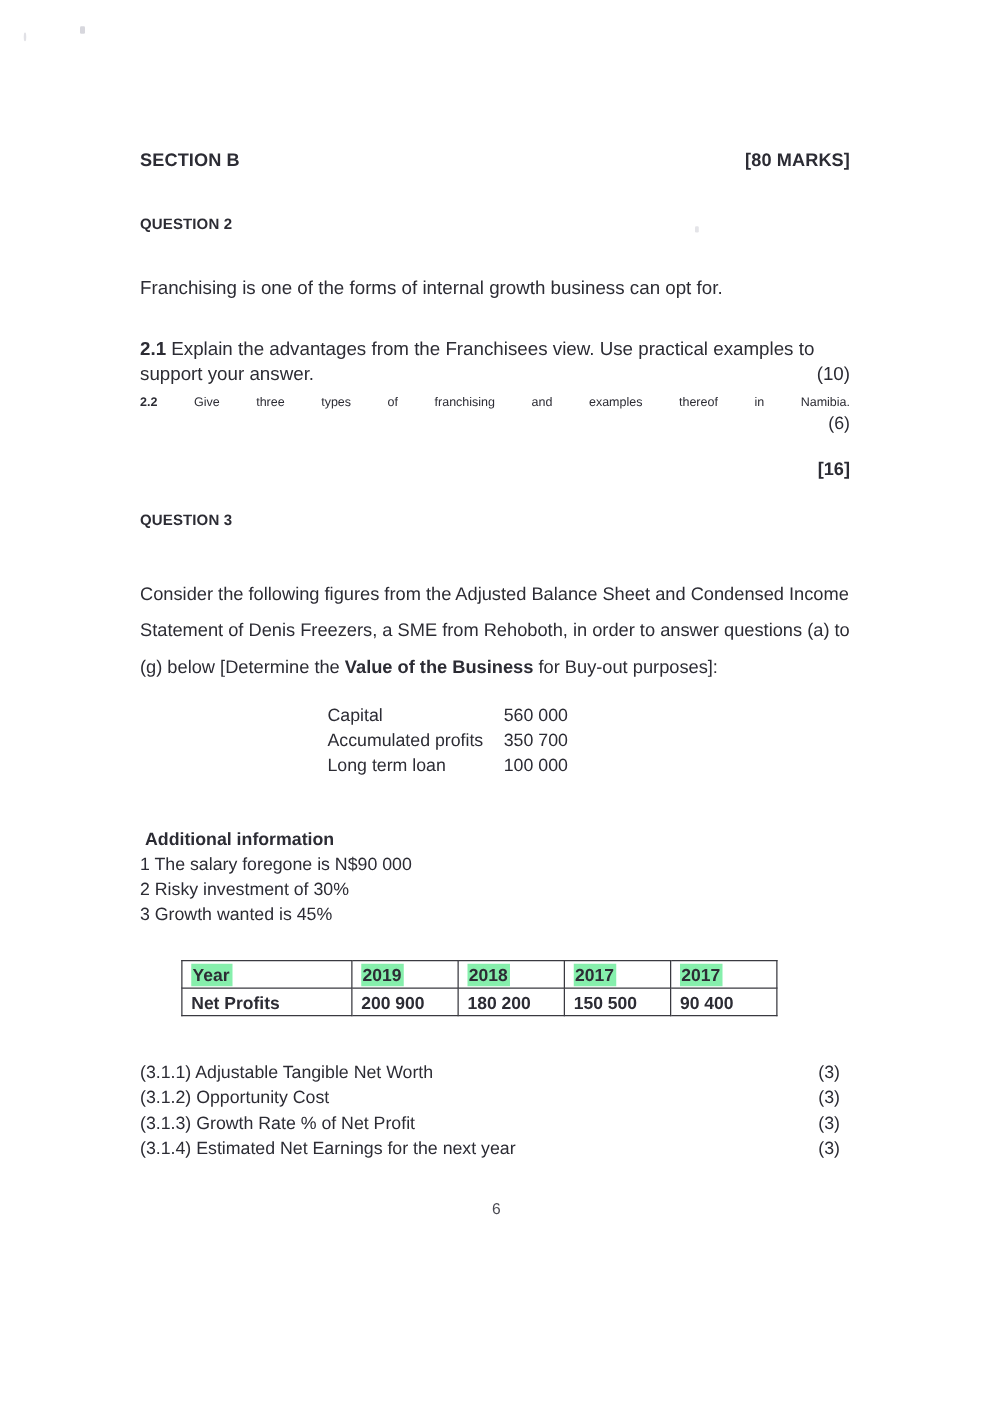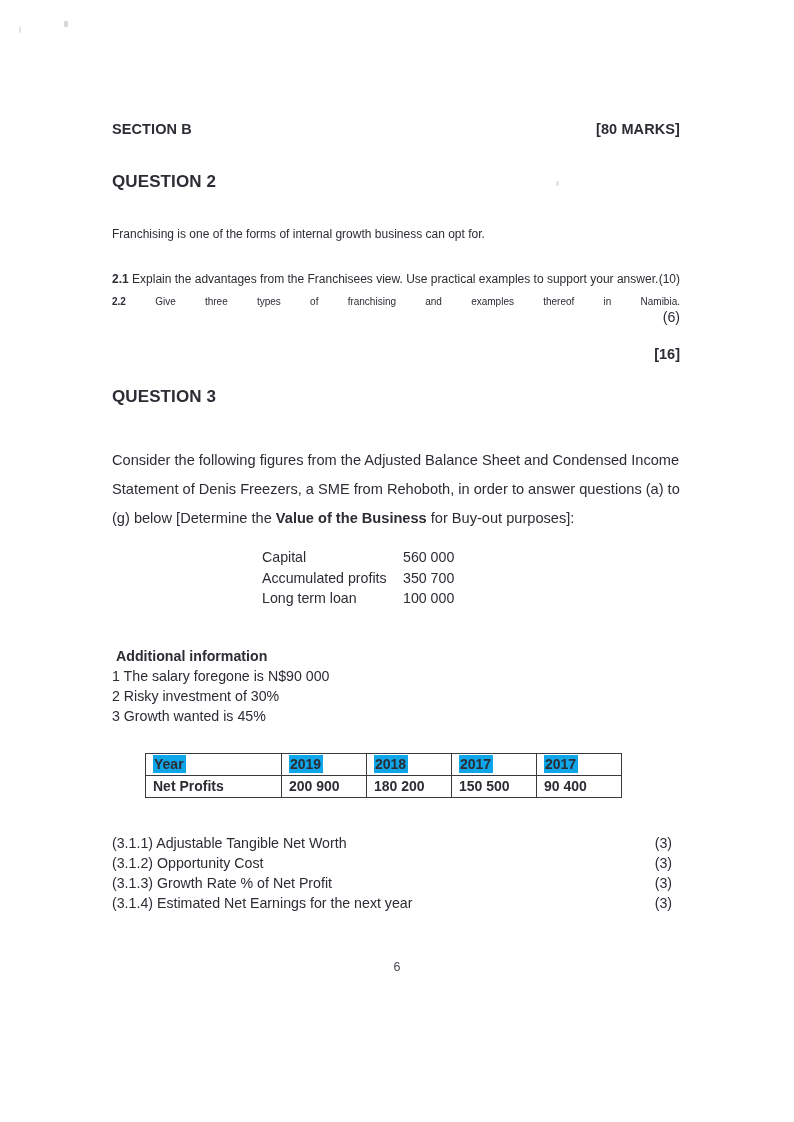--- a/index.html
+++ b/index.html
@@ -42,27 +42,27 @@
     align-items: baseline;
   }
   .bold { font-weight: bold; text-align: right; }
 
   .sec-head {
     font-size: 14.5px;
     font-weight: bold;
     letter-spacing: .1px;
   }
   .q-head {
-    font-size: 17px;
+    font-size: 12px;
     font-weight: bold;
     letter-spacing: .1px;
   }
 
   .para {
-    font-size: 12px;
+    font-size: 15px;
     line-height: 1.32;
   }
   .para-wide {
     font-size: 14.6px;
     line-height: 2.0;
   }
   .justify-line {
     text-align: justify;
     text-align-last: justify;
     font-size: 10px;
@@ -106,21 +106,21 @@
     border: 1.6px solid #3a3a40;
     height: 21px;
     padding: 0 0 0 7px;
     font-weight: bold;
     vertical-align: middle;
     white-space: nowrap;
   }
   table.profits td.c0 { width: 128px; }
   table.profits td.cy { width: 77px; }
   .hl {
-    background: #0ea5e9;
+    background: #86efac;
     padding: 1px 2px 1px 1px;
   }
 
   
   .calc-head {
     font-size: 14.2px;
     line-height: 1.42;
   }
   .calc-row {
     display: flex;

